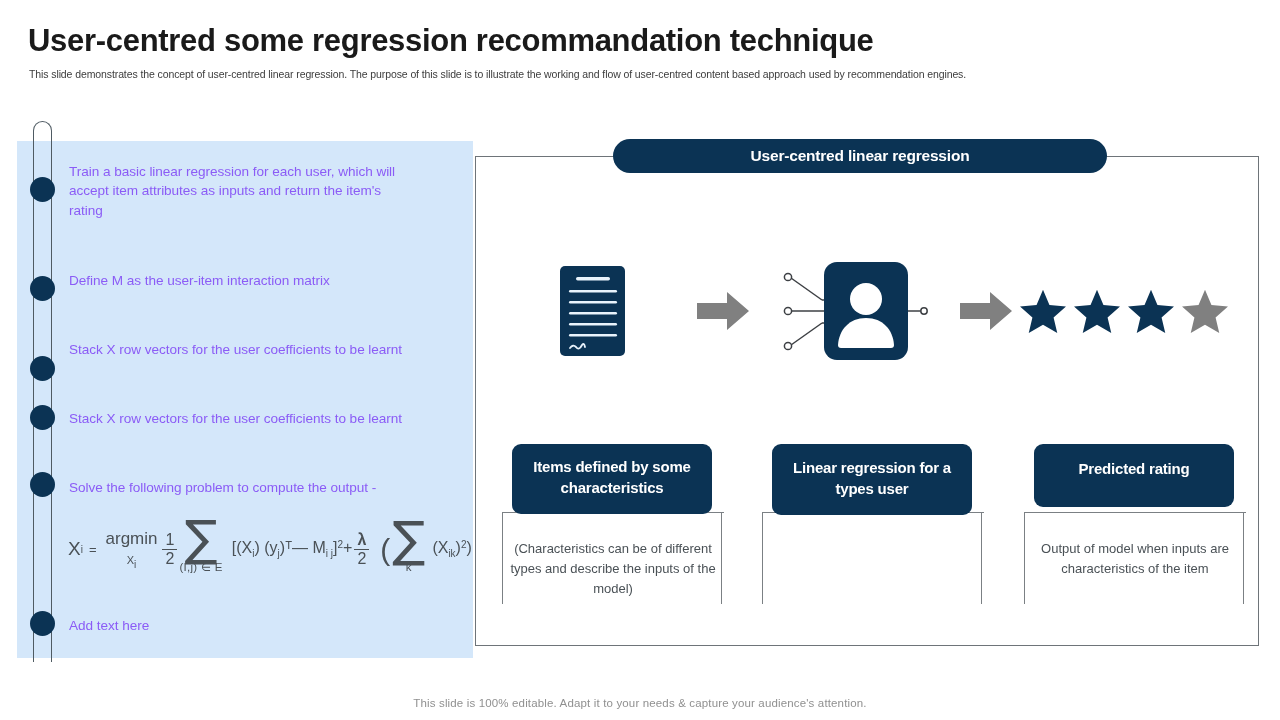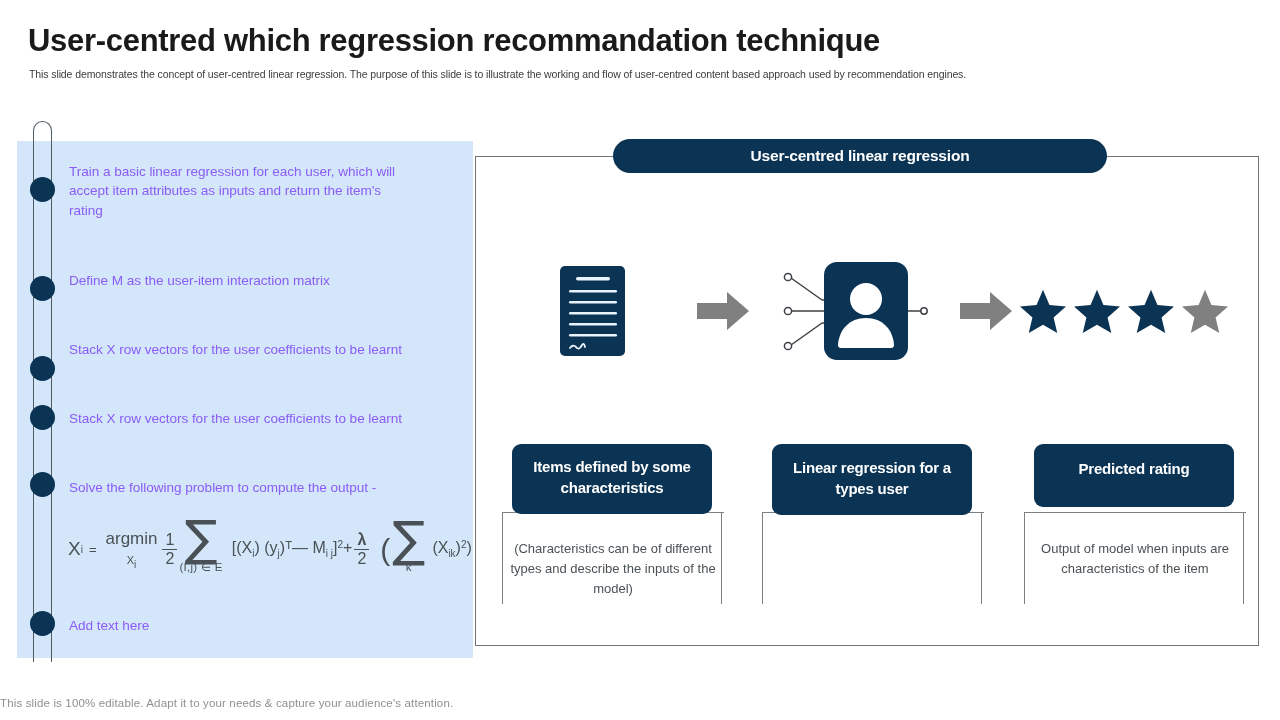--- a/index.html
+++ b/index.html
@@ -107,30 +107,30 @@
   .card .body .topedge{
     position:absolute;left:-1px;top:0;width:222px;height:1px;background:#7b8084;
   }
   #card1{left:512px;}
   #card2{left:772px;}
   #card3{left:1034px;}
   #card1 .cap{padding-top:13px;}
   #card3 .cap{padding:15px 8px 27px 8px;}
 
   #footer{
-    position:absolute;left:0;top:697px;width:1280px;
+    position:absolute;left:0;top:697px;width:1280px;text-align:center;
     color:#909090;font-size:11.5px;letter-spacing:0.15px;
   }
 </style>
 </head>
 <body>
 
 <div id="slide">
 
-  <div id="page-title">User-centred which regression recommandation technique</div>
+  <div id="page-title">User-centred some regression recommandation technique</div>
   <div id="page-subtitle">This slide demonstrates the concept of user-centred linear regression. The purpose of this slide is to illustrate the working and flow of user-centred content based approach used by recommendation engines.</div>
 
   <div id="left-panel"></div>
 
   <div id="timeline-tube"></div>
 
   <div class="tl-dot" style="top:177px"></div>
   <div class="tl-dot" style="top:276px"></div>
   <div class="tl-dot" style="top:356px"></div>
   <div class="tl-dot" style="top:405px"></div>

